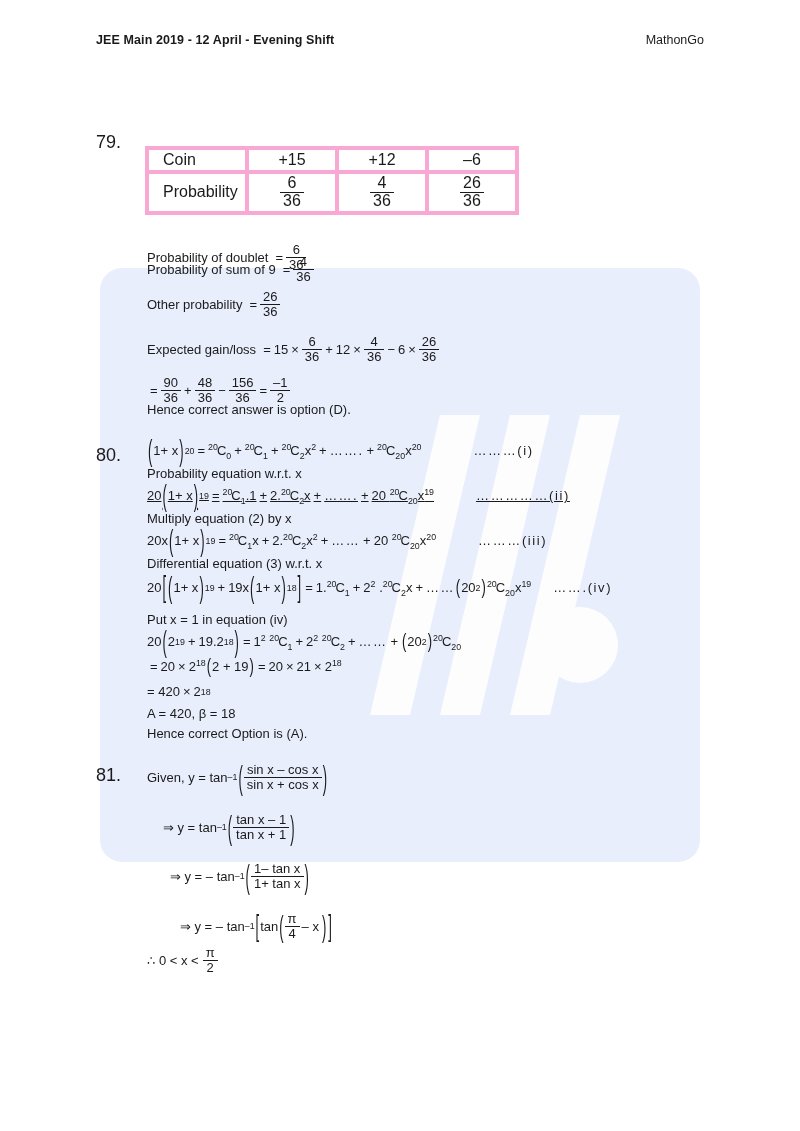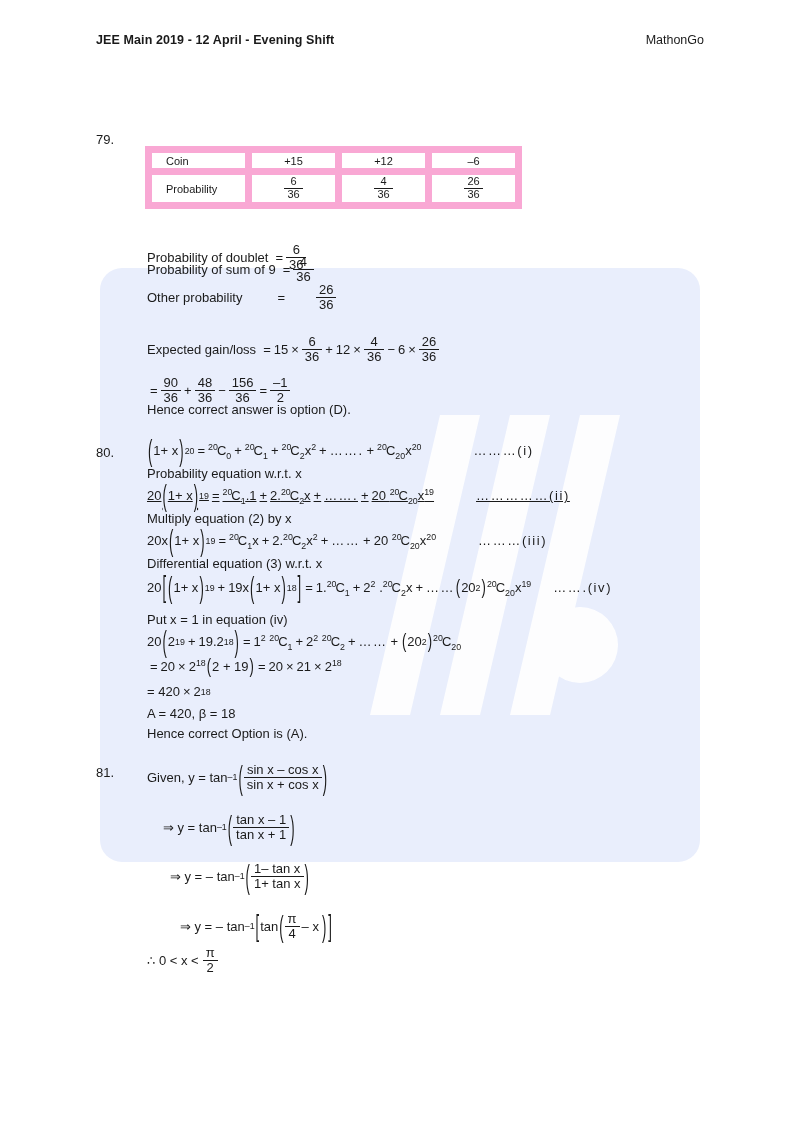--- a/index.html
+++ b/index.html
@@ -32,31 +32,31 @@
 
   
   .watermark {
     position:absolute; left:330px; top:415px; width:320px; height:300px;
     z-index:1; pointer-events:none;
   }
 
   
   .content { position:absolute; inset:0; z-index:2; }
 
-  .qnum { position:absolute; font-size:13px; }
+  .qnum { position:absolute; font-size:18px; }
 
   
   .prob-table {
     position:absolute; left:145px; top:146px;
     border-collapse:collapse;
     background:#ffffff;
   }
   .prob-table td {
-    border:7px solid #f9a8d4;
-    font-size:11px;
+    border:4px solid #f9a8d4;
+    font-size:16px;
     text-align:center;
     padding:1px 4px;
     vertical-align:middle;
   }
   .prob-table td.c0 { width:100px; text-align:left; padding-left:14px; }
   .prob-table td.c1,
   .prob-table td.c2,
   .prob-table td.c3 { width:90px; }
   .prob-table tr.head td { height:22px; }
   .prob-table tr.body td { height:34px; }
@@ -179,21 +179,21 @@
 
     <div class="line" style="left:147px; top:255px;">
       <span class="txt">Probability of sum of 9</span>
       <span class="op">=</span>
       <span class="frac">
         <span class="num">4</span>
         <span class="den">36</span>
       </span>
     </div>
 
-    <div class="line" style="left:147px; top:283px;gap:28px;">
+    <div class="line" style="left:147px; top:290px;">
       <span class="txt">Other probability</span>
       <span class="op">=</span>
       <span class="frac">
         <span class="num">26</span>
         <span class="den">36</span>
       </span>
     </div>
 
     <div class="line" style="left:147px; top:335px;">
       <span class="txt">Expected gain/loss</span>

